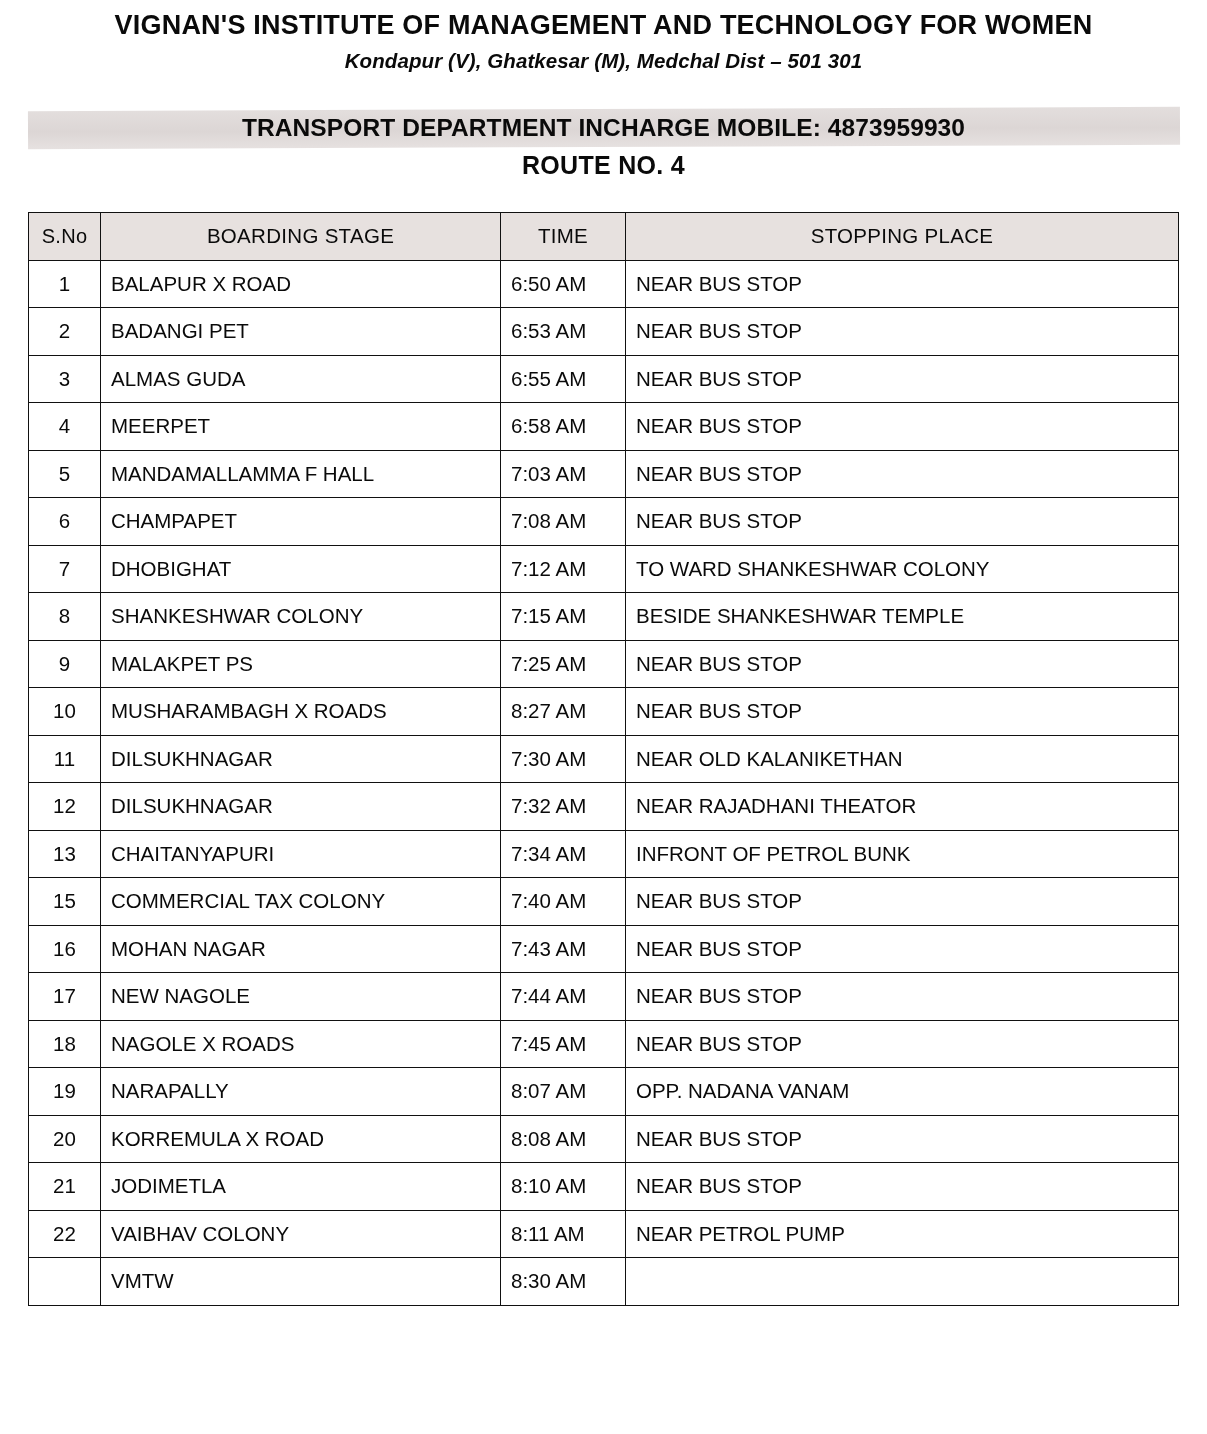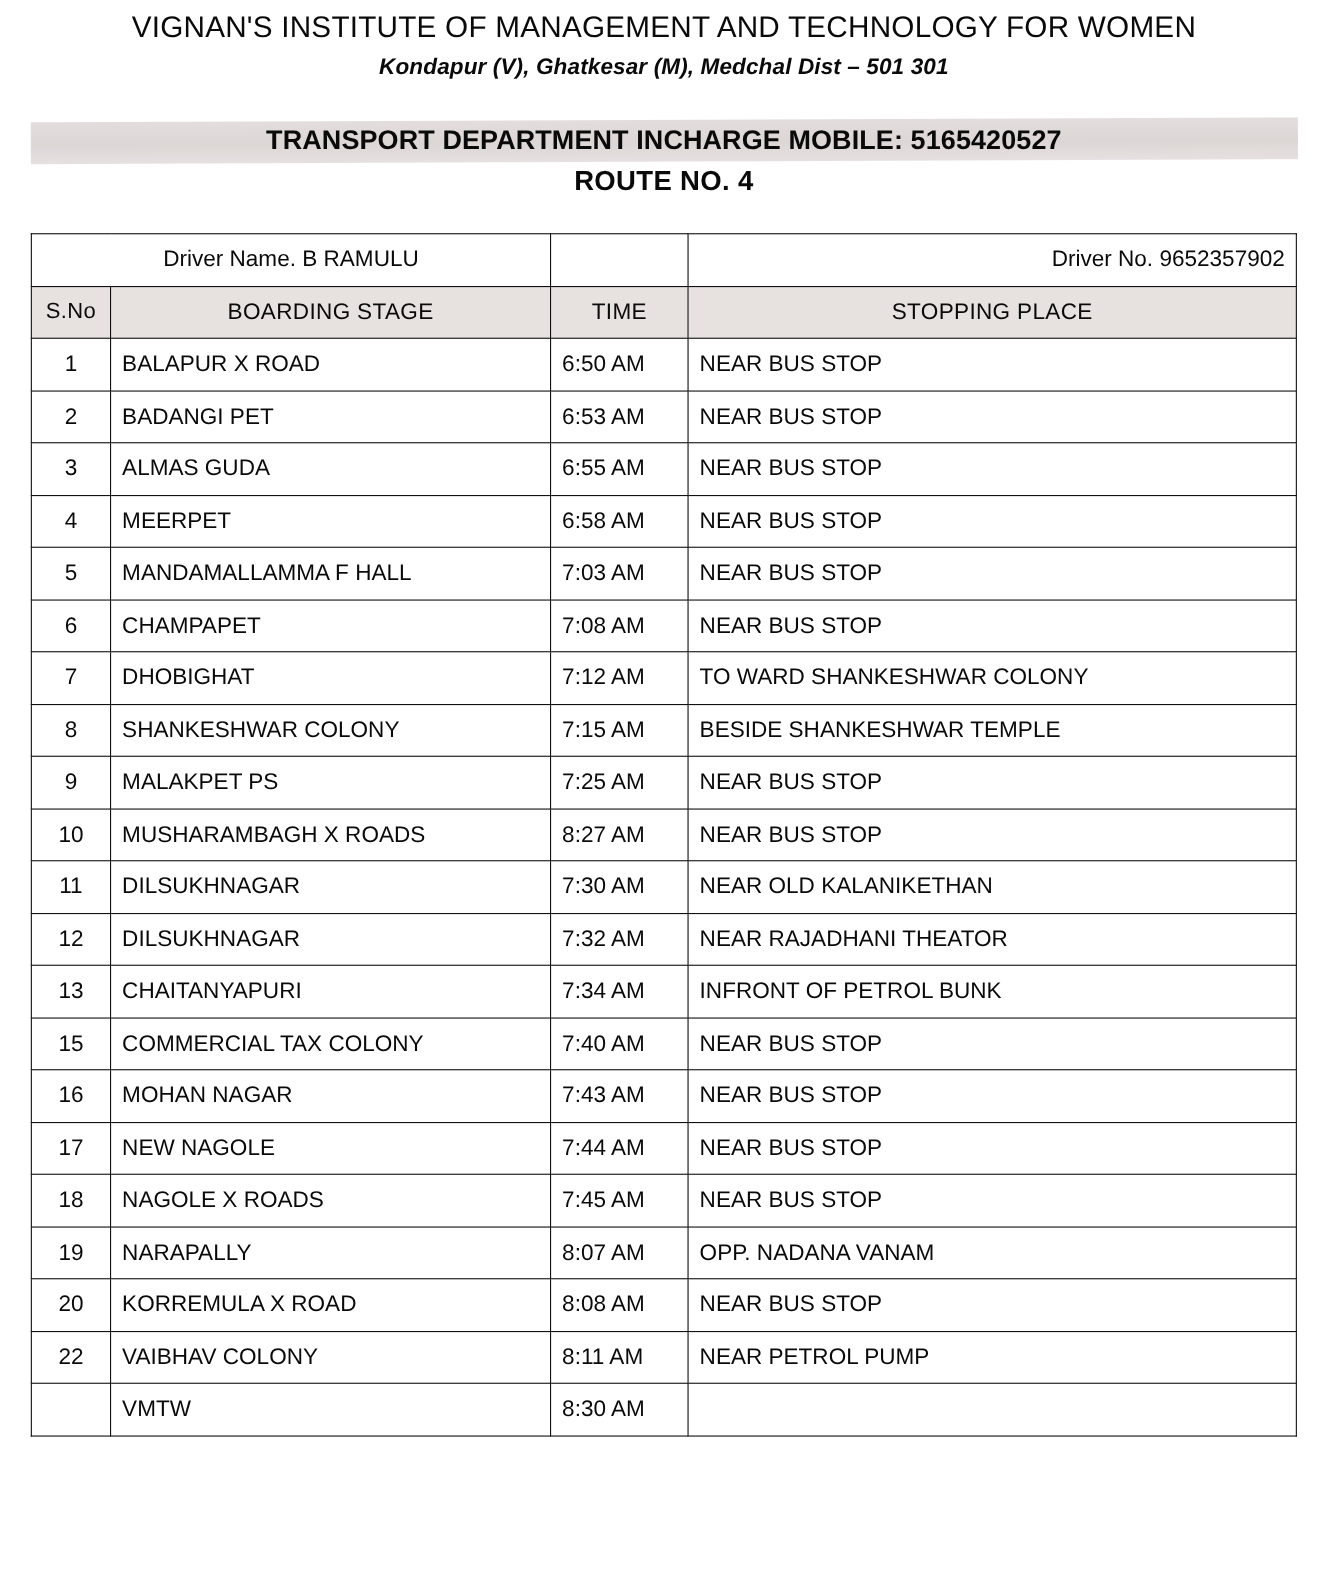--- a/index.html
+++ b/index.html
@@ -16,21 +16,21 @@
     overflow: hidden;
   }
 
   
   .doc-header {
     text-align: center;
     padding-top: 10px;
   }
   .inst-name {
     font-size: 27px;
-    font-weight: normal;
+    font-weight: bold;
     letter-spacing: 0.2px;
     line-height: 1.18;
     white-space: nowrap;
   }
   .inst-address {
     font-size: 20.5px;
     font-weight: bold;
     margin-top: 7px;
     letter-spacing: 0.1px;
     font-style: italic;
@@ -129,40 +129,35 @@
 </head>
 <body>
 
 <div class="doc-header">
   <div class="inst-name">VIGNAN'S INSTITUTE OF MANAGEMENT AND TECHNOLOGY FOR WOMEN</div>
   <div class="inst-address">Kondapur (V), Ghatkesar (M), Medchal Dist – 501 301</div>
 </div>
 
 <div class="banner-wrap">
   <div class="banner-highlight"></div>
-  <div class="banner-text">TRANSPORT DEPARTMENT INCHARGE  MOBILE: 5165420527</div>
+  <div class="banner-text">TRANSPORT DEPARTMENT INCHARGE  MOBILE: 4873959930</div>
 </div>
 
 <div class="route-title">ROUTE NO. 4</div>
 
 <div class="table-wrap">
   <table class="route-table">
     <colgroup>
       <col class="c-sno">
         <col class="c-stage">
         <col class="c-time">
         <col class="c-place">
     </colgroup>
     <tbody>
 
-      <tr class="driver-row">
-        <td class="driver-name-cell" colspan="2">Driver Name. B RAMULU</td>
-        <td class="driver-blank-cell"></td>
-        <td class="driver-no-cell">Driver No. 9652357902</td>
-      </tr>
 
       <tr class="col-head">
         <td class="h-sno">S.No</td>
         <td class="h-stage">BOARDING STAGE</td>
         <td class="h-time">TIME</td>
         <td class="h-place">STOPPING PLACE</td>
       </tr>
 
     <tr>
           <td class="sno">1</td>
@@ -272,20 +267,26 @@
           <td class="time">8:07 AM</td>
           <td class="place">OPP. NADANA VANAM</td>
         </tr>
         <tr>
           <td class="sno">20</td>
           <td class="stage">KORREMULA X ROAD</td>
           <td class="time">8:08 AM</td>
           <td class="place">NEAR BUS STOP</td>
         </tr>
         <tr>
+          <td class="sno">21</td>
+          <td class="stage">JODIMETLA</td>
+          <td class="time">8:10 AM</td>
+          <td class="place">NEAR BUS STOP</td>
+        </tr>
+        <tr>
           <td class="sno">22</td>
           <td class="stage">VAIBHAV COLONY</td>
           <td class="time">8:11 AM</td>
           <td class="place">NEAR PETROL PUMP</td>
         </tr>
         <tr>
           <td class="sno"></td>
           <td class="stage">VMTW</td>
           <td class="time">8:30 AM</td>
           <td class="place"></td>

